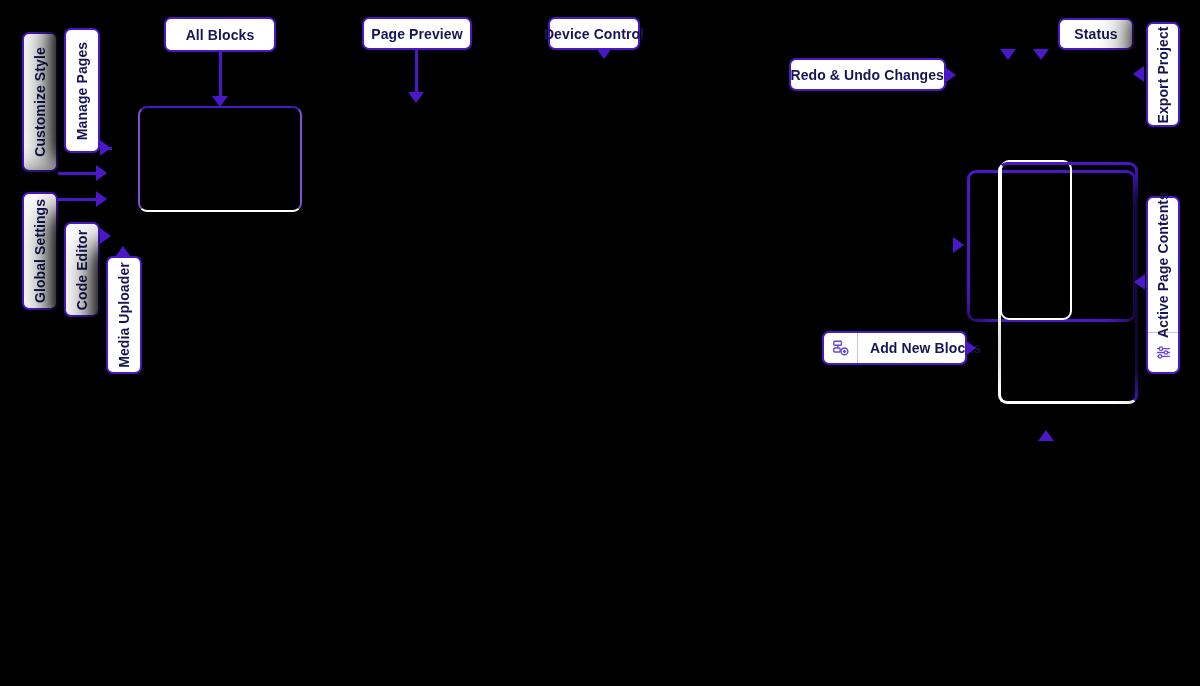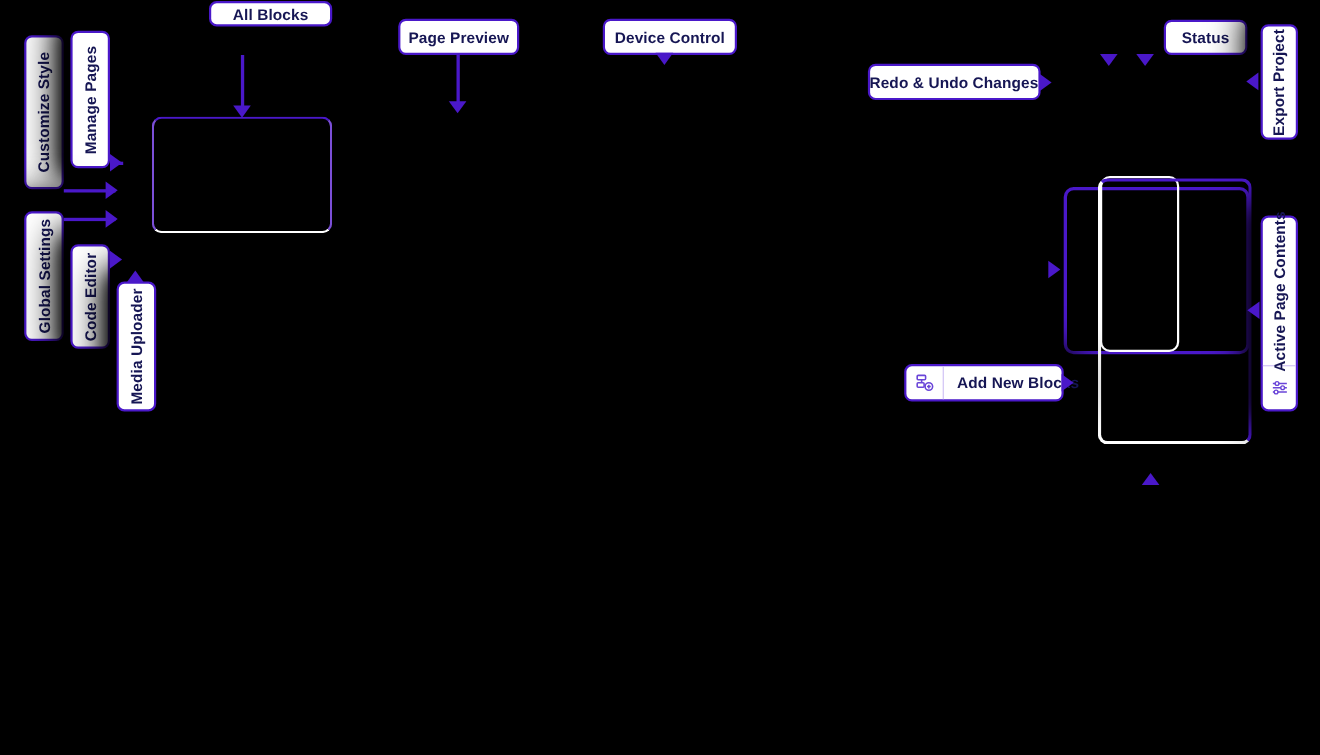--- a/index.html
+++ b/index.html
@@ -180,33 +180,33 @@
   <div class="line-h" style="left:58px; top:172px; width:47px;"></div>
   <div class="arrow arrow-right" style="left:96px; top:165px;"></div>
 
   <div class="line-h" style="left:58px; top:198px; width:47px;"></div>
   <div class="arrow arrow-right" style="left:96px; top:191px;"></div>
 
   <div class="arrow arrow-right" style="left:100px; top:228px;"></div>
 
   <div class="arrow arrow-up" style="left:115px; top:246px;"></div>
 
-  <div class="callout" style="left:164px; top:1px; width:112px; height:23px;margin-left:26px;">
+  <div class="callout" style="left:164px; top:17px; width:112px; height:35px;">
     <span class="lbl">All Blocks</span>
   </div>
   <div class="line-v" style="left:219px; top:50px; height:52px;"></div>
   <div class="arrow arrow-down" style="left:212px; top:96px;"></div>
 
   <div class="callout" style="left:362px; top:17px; width:110px; height:33px;">
     <span class="lbl">Page Preview</span>
   </div>
   <div class="line-v" style="left:415px; top:50px; height:49px;"></div>
   <div class="arrow arrow-down" style="left:408px; top:92px;"></div>
 
-  <div class="callout" style="left:548px; top:17px; width:122px; height:33px;">
+  <div class="callout" style="left:548px; top:17px; width:92px; height:33px;">
     <span class="lbl">Device Control</span>
   </div>
   <div class="arrow arrow-down" style="left:596px; top:48px;"></div>
 
   <div class="arrow arrow-down" style="left:1000px; top:49px;"></div>
 
   <div class="callout" style="left:1058px; top:18px; width:76px; height:32px;">
     <span class="lbl">Status</span>
   </div>
   <div class="arrow arrow-down" style="left:1033px; top:49px;"></div>

